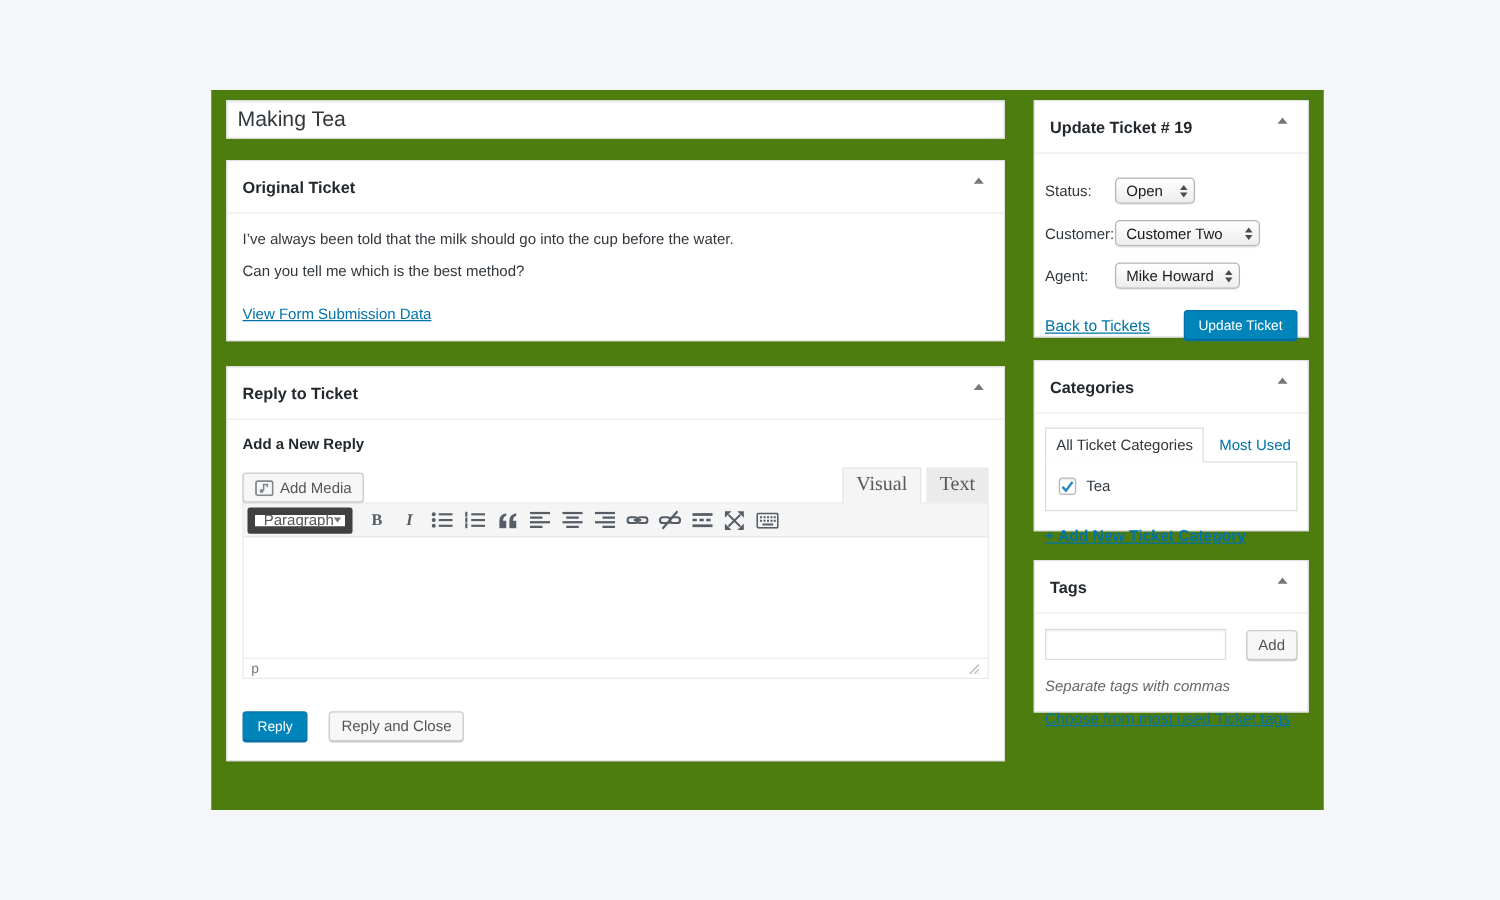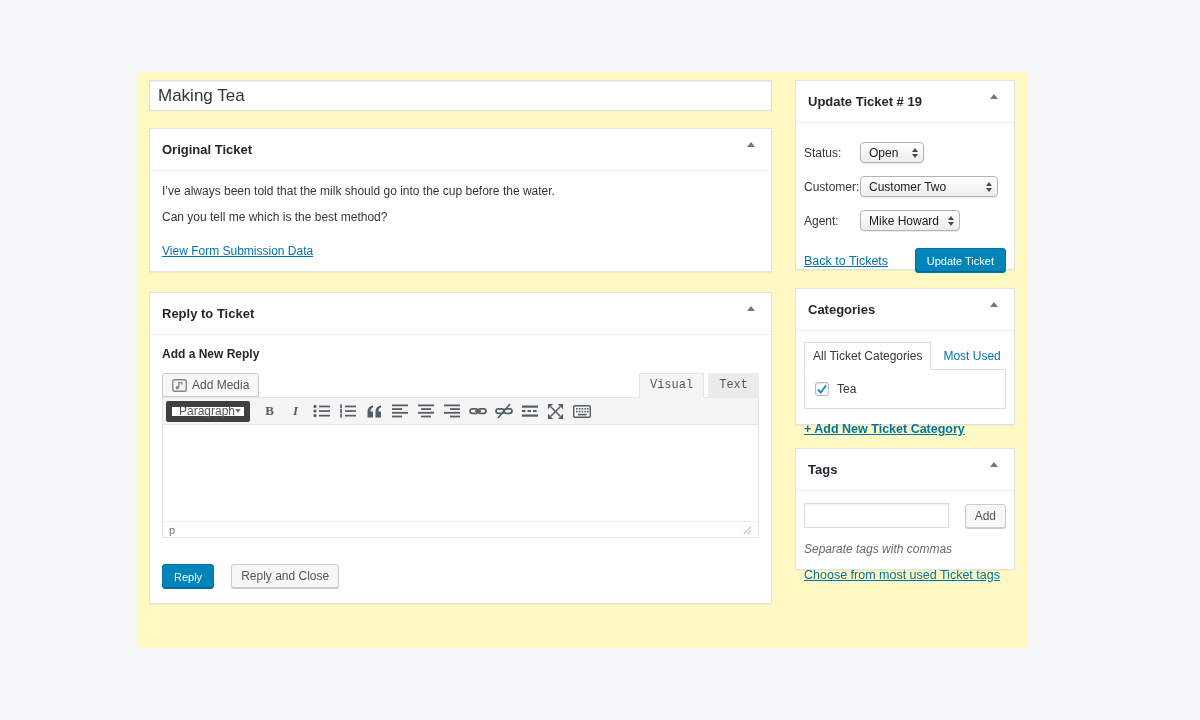--- a/index.html
+++ b/index.html
@@ -5,23 +5,23 @@
   * { margin:0; padding:0; box-sizing:border-box; }
   html,body { width:1200px; height:720px; }
   body {
     background:#f5f6f7;
     font-family:"Liberation Sans","DejaVu Sans",sans-serif;
     color:#32373c;
     position:relative;
     overflow:hidden;
   }
   .canvas {
-    position:absolute; left:137px; top:72px;
+    position:absolute; left:169px; top:72px;
     width:890px; height:576px;
-    background:#fef9c3;
+    background:#4d7c0f;
     overflow:hidden;
   }
   .main-col { position:absolute; left:12px; top:8px; width:623px; }
   .sidebar  { position:absolute; left:658px; top:8px; width:220px; }
 
   
   .title-input {
     width:100%; height:31px;
     border:1px solid #ddd; background:#fff;
     box-shadow:inset 0 1px 2px rgba(0,0,0,.07);
@@ -76,24 +76,24 @@
     display:inline-flex; align-items:center;
     height:25px; padding:0 11px;
     background:#0085ba; border:1px solid #0073aa; border-radius:3px;
     box-shadow:inset 0 -1px 0 #006799;
     font-size:11px; color:#fff; cursor:pointer;
     font-family:"Liberation Sans","DejaVu Sans",sans-serif;
   }
   .ed-tabs { display:flex; }
   .ed-tab {
     padding:4px 10px 5px; margin-left:4px;
-    font-size:12px; color:#595959; background:#ebebeb;
+    font-size:16px; color:#595959; background:#ebebeb;
     border:1px solid transparent; border-bottom:none;
     cursor:pointer; position:relative; z-index:2;
-    font-family:Liberation Mono, monospace;
+    font-family:Liberation Serif, serif;
   }
   .ed-tab.active { background:#f5f5f5; border-color:#e5e5e5; margin-bottom:-1px; padding-bottom:6px; }
   .editor-frame { border:1px solid #e5e5e5; position:relative; z-index:1; }
   .ed-toolbar {
     background:#f5f5f5; border-bottom:1px solid #e2e4e7;
     height:27px; display:flex; align-items:center; padding:0 3px; gap:1px;
   }
   .listbox {
     height:21px; width:84px; background:#fff;
     border:6px solid #404040; border-radius:2px;
@@ -128,21 +128,21 @@
   .field-row { display:flex; align-items:center; margin-top:13px; }
   .field-label { width:56px; font-size:12px; color:#32373c; flex:none; }
   .mac-select {
     height:21px; border:1px solid #b3b3b3; border-radius:4px;
     background:linear-gradient(#ffffff,#ededed);
     box-shadow:0 1px 1px rgba(0,0,0,.08);
     display:inline-flex; align-items:center;
     padding:0 5px 0 8px; font-size:12px; color:#1a1a1a; cursor:pointer;
   }
   .mac-select .val { flex:1; white-space:nowrap; overflow:hidden; }
-  .w-sm { width:64px; } .w-md { width:138px; } .w-lg { width:100px; }
+  .w-sm { width:64px; } .w-md { width:116px; } .w-lg { width:100px; }
   .spinner { display:flex; flex-direction:column; gap:2px; margin-left:8px; }
   .spin-up {
     width:0; height:0;
     border-left:3.5px solid transparent; border-right:3.5px solid transparent;
     border-bottom:4px solid #4b4b4b;
   }
   .spin-down {
     width:0; height:0;
     border-left:3.5px solid transparent; border-right:3.5px solid transparent;
     border-top:4px solid #4b4b4b;

